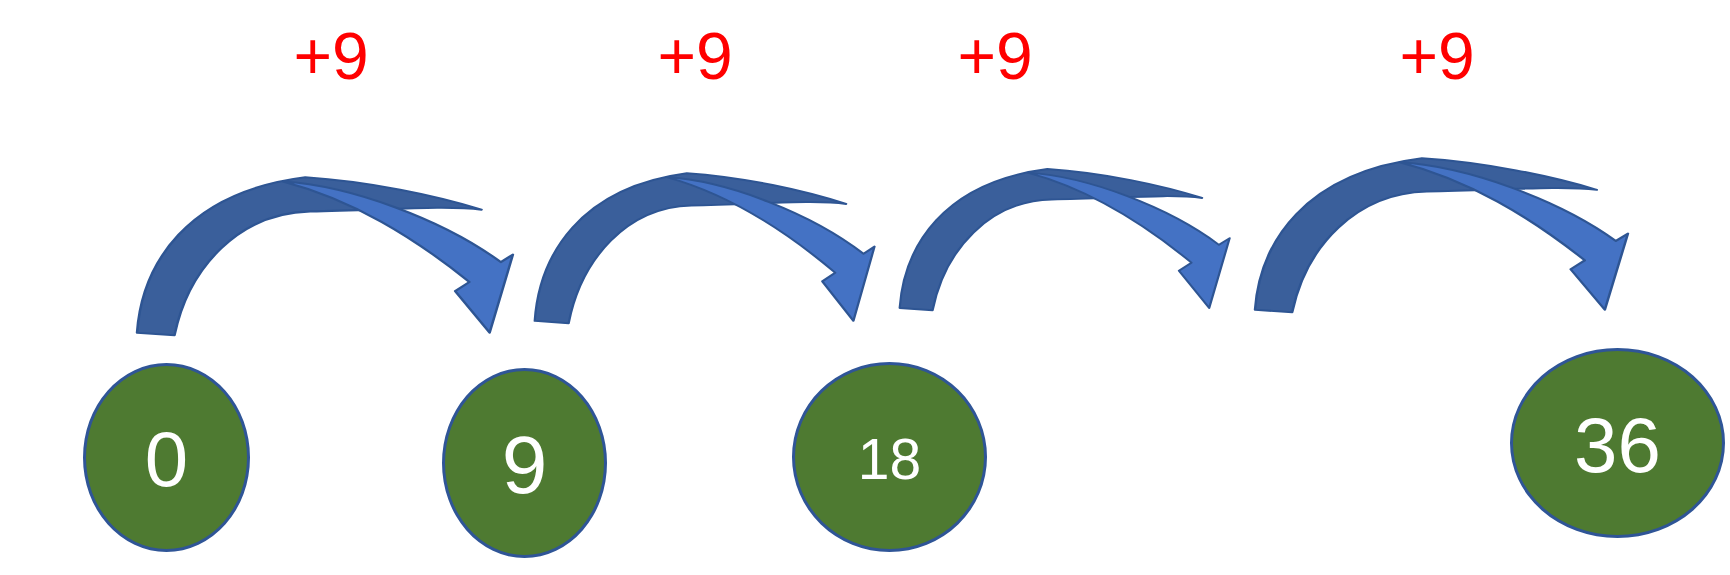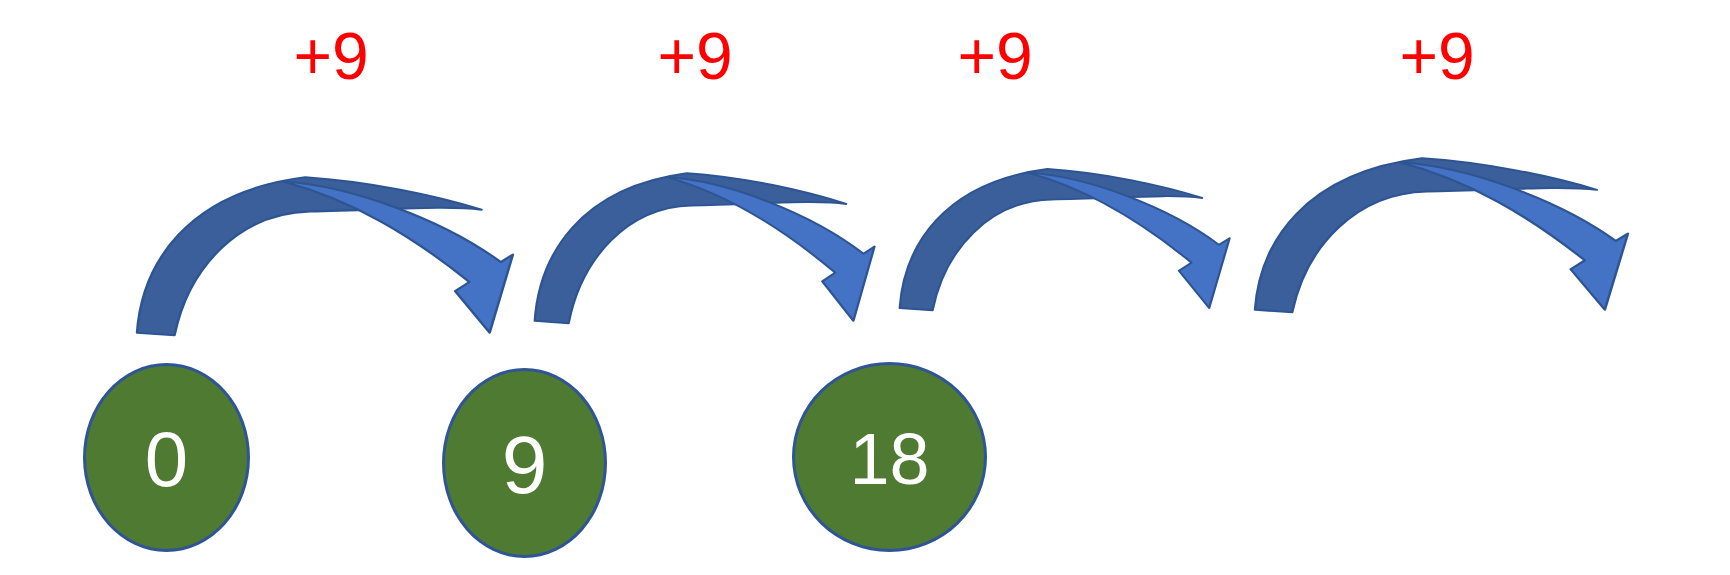--- a/index.html
+++ b/index.html
@@ -66,17 +66,20 @@
   <div class="jump-label" style="left:615px;">+9</div>
   <div class="jump-label" style="left:915px;">+9</div>
   <div class="jump-label" style="left:1357px;">+9</div>
 
   <div class="node" style="left:83px;top:363px;width:167px;height:189px;font-size:78px;">
     <span>0</span>
   </div>
   <div class="node" style="left:442px;top:368px;width:165px;height:190px;font-size:82px;">
     <span>9</span>
   </div>
-  <div class="node" style="left:792px;top:362px;width:195px;height:190px;font-size:72px;">
+  <div class="node" style="left:792px;top:362px;width:195px;height:190px;font-size:57px;">
     <span>18</span>
+  </div>
+  <div class="node" style="left:1510px;top:348px;width:215px;height:190px;font-size:78px;">
+    <span>36</span>
   </div>
 
 </div>
 
 </body></html>

